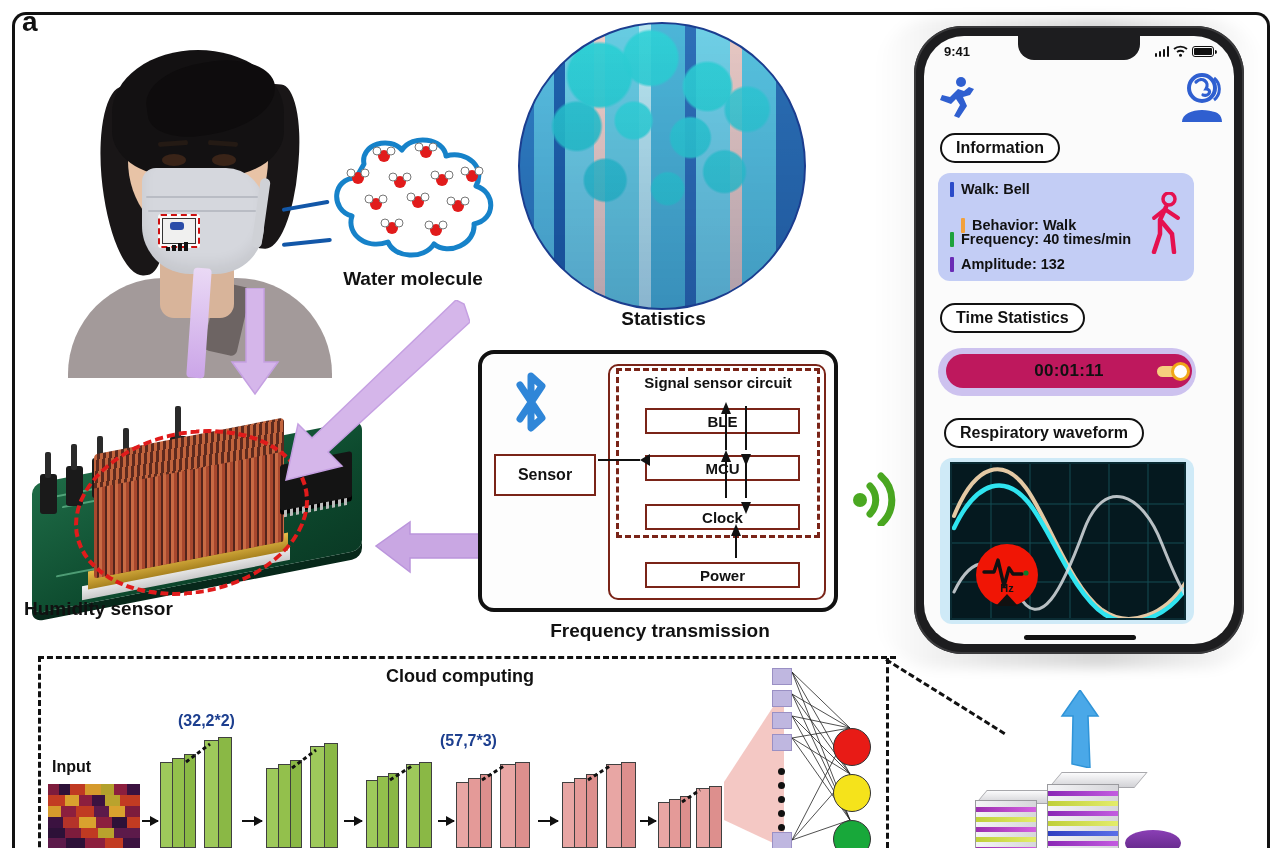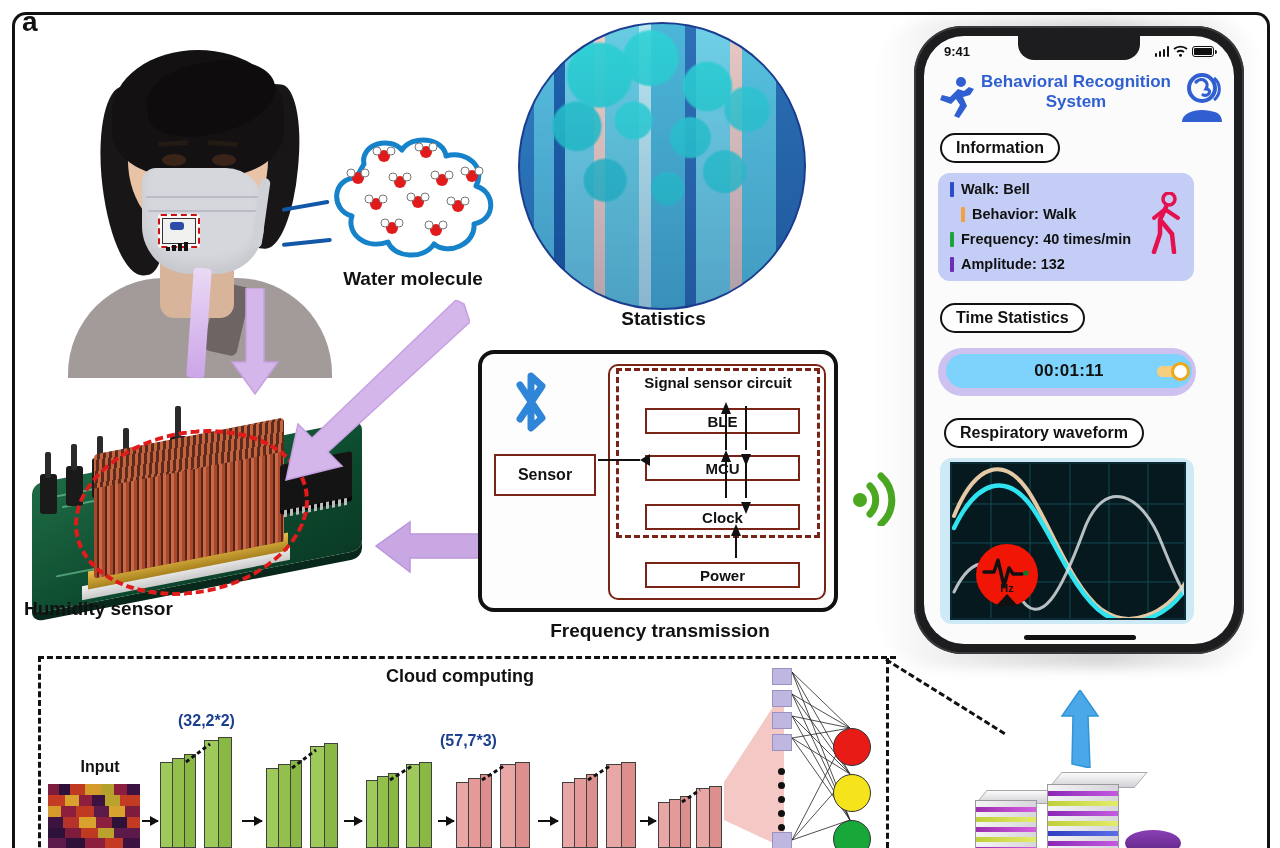--- a/index.html
+++ b/index.html
@@ -249,21 +249,21 @@
   .info-row{ position:absolute; left:12px; display:flex; align-items:center; gap:7px; font-size:14.5px; font-weight:700; color:#111;}
   .info-bar{ width:4px; height:15px; border-radius:1px;}
   .walk-icon{ position:absolute; left:1140px; top:192px; width:46px; height:62px;}
 
   .timer-outer{
     position:absolute; left:938px; top:348px; width:258px; height:48px;
     background:#cdc2ef; border-radius:24px;
   }
   .timer-inner{
     position:absolute; left:946px; top:354px; width:246px; height:34px;
-    background:#7dd3fc; border-radius:18px; display:flex; align-items:center; justify-content:center;
+    background:#be185d; border-radius:18px; display:flex; align-items:center; justify-content:center;
     font-size:17px; font-weight:700; color:#111; letter-spacing:.3px;
   }
   .toggle{
     position:absolute; left:1157px; top:362px; width:34px; height:18px;
   }
   .toggle-track{ position:absolute; left:0; top:4px; width:20px; height:11px; background:#f6cf7e; border-radius:6px;}
   .toggle-knob{ position:absolute; left:14px; top:0; width:19px; height:19px; border:3px solid #f0a818; border-radius:50%; background:#fff;}
 
   .wave-card{
     position:absolute; left:940px; top:458px; width:254px; height:166px;
@@ -279,21 +279,21 @@
   }
   .home-ind{ position:absolute; left:1024px; top:635px; width:112px; height:5px; background:#111; border-radius:3px; z-index:6;}
 
   
   .cloud-panel{
     position:absolute; left:38px; top:656px; width:858px; height:200px;
     border:3px dashed #111; border-right:none; border-bottom:none; background:transparent;
   }
   .cap-cloud{ left:330px; top:666px; width:260px; font-size:18px;text-align:center;}
   .cnn-lbl{ position:absolute; font-size:16px; font-weight:700; color:#1d3f8f;}
-  .cap-input{ position:absolute; left:58px; top:758px; width:84px; font-size:16px; font-weight:700; color:#111; text-align:center;}
+  .cap-input{ position:absolute; left:52px; top:758px; width:84px; font-size:16px; font-weight:700; color:#111; text-align:left;}
   .heatmap{
     position:absolute; left:48px; top:784px; width:92px; height:64px;
     background:
       linear-gradient(90deg,#5c1a4a 0 11%, #8e1f3c 11% 22%, #c43a25 22% 33%, #d4952a 33% 44%, #b5a02c 44% 55%, #7a1f3e 55% 66%, #3a1240 66% 77%, #c23b22 77% 88%, #8a1d3d 88% 100%),
       #6a1940;
     background-blend-mode:normal;
   }
   .hm-rows{ position:absolute; inset:0; }
   .hm-row{ position:absolute; left:0; width:100%; }
 
@@ -525,36 +525,35 @@
         <circle cx="7.5" cy="10.2" r="1.5" fill="#111"></circle>
       </svg>
       <span class="batt"></span>
     </span>
   </div>
 
   <svg class="run-icon" viewBox="0 0 40 42">
     <circle cx="25" cy="6" r="5" fill="#2f5fd0"></circle>
     <path d="M22 13 L14 21 L6 19 L4 24 L15 28 L20 23 L24 29 L18 40 L23 42 L31 30 L27 21 L34 19 L38 13 L33 11 L28 15 Z" fill="#2f5fd0"></path>
   </svg>
-  <div class="app-title">Behavioral Recognition System</div>
   <svg class="user-icon" viewBox="0 0 48 50">
     <path d="M24 50 C24 36, 44 36, 44 50 Z M4 50 C4 34, 44 34, 44 50 Z" fill="#2f5fd0"></path>
     <circle cx="24" cy="16" r="13" fill="none" stroke="#2f5fd0" stroke-width="4"></circle>
     <path d="M18 10 C24 4, 32 10, 28 17 C34 17, 32 25, 25 23" fill="none" stroke="#2f5fd0" stroke-width="3.2" stroke-linecap="round"></path>
     <path d="M36 6 A14 14 0 0 1 36 28" fill="none" stroke="#2f5fd0" stroke-width="3"></path>
   </svg>
 
   <div class="pill pill-information">Information</div>
 
   <div class="info-card">
     <div class="info-row" style="top:8px;">
       <span class="info-bar" style="background:#2b4bc9"></span>
       <span>Walk: Bell</span>
     </div>
-    <div class="info-row" style="top:33px;padding-left:11px;">
+    <div class="info-row" style="top:44px;padding-left:11px;">
       <span class="info-bar" style="background:#f2a13c"></span>
       <span>Behavior: Walk</span>
     </div>
     <div class="info-row" style="top:58px;">
       <span class="info-bar" style="background:#1ea23c"></span>
       <span>Frequency: 40 times/min</span>
     </div>
     <div class="info-row" style="top:83px;">
       <span class="info-bar" style="background:#6a2bb5"></span>
       <span>Amplitude: 132</span>

